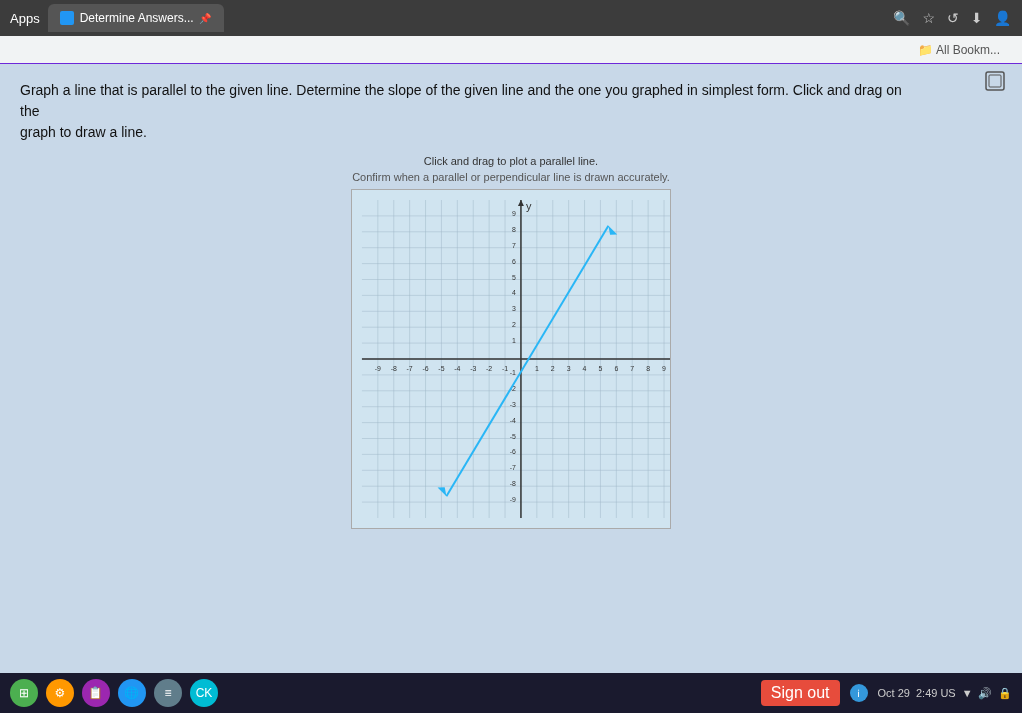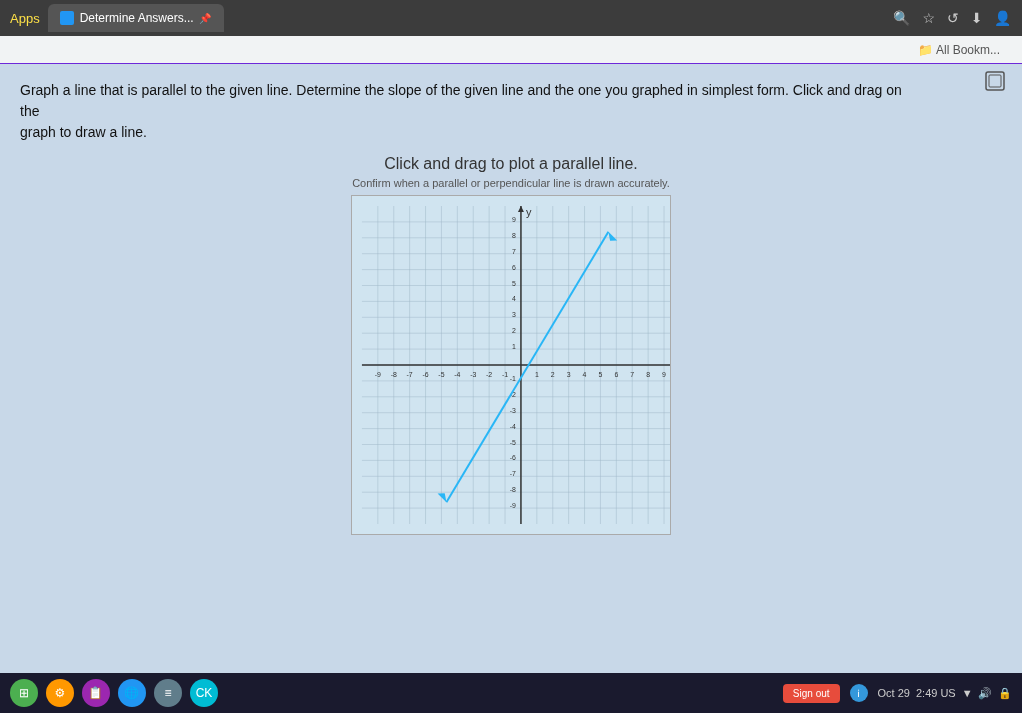--- a/index.html
+++ b/index.html
@@ -14,21 +14,21 @@
       padding: 0 10px;
       gap: 10px;
     }
     .browser-bar-left {
       display: flex;
       align-items: center;
       gap: 8px;
       flex: 1;
     }
     .apps-label {
-      color: #fde047;
+      color: #ffffff;
       font-size: 13px;
     }
     .tab-item {
       background: #555;
       border-radius: 6px 6px 0 0;
       padding: 4px 12px;
       color: #ddd;
       font-size: 12px;
       display: flex;
       align-items: center;
@@ -91,21 +91,21 @@
       margin: 0 auto;
       position: relative;
     }
 
     .graph-inner {
       position: relative;
     }
 
     .graph-label-top {
       text-align: center;
-      font-size: 16px;
+      font-size: 11px;
       color: #333;
       margin-bottom: 4px;
     }
     .graph-label-top-sub {
       text-align: center;
       font-size: 11px;
       color: #555;
       margin-bottom: 6px;
     }
 
@@ -163,21 +163,21 @@
       display: flex;
       align-items: center;
       gap: 10px;
     }
     .sign-out-btn {
       background: #e74c3c;
       color: white;
       border: none;
       border-radius: 4px;
       padding: 4px 10px;
-      font-size: 10px;
+      font-size: 16px;
       cursor: pointer;
     }
     .taskbar-info {
       color: #ccc;
       font-size: 11px;
       display: flex;
       align-items: center;
       gap: 6px;
     }
     .info-icon {

